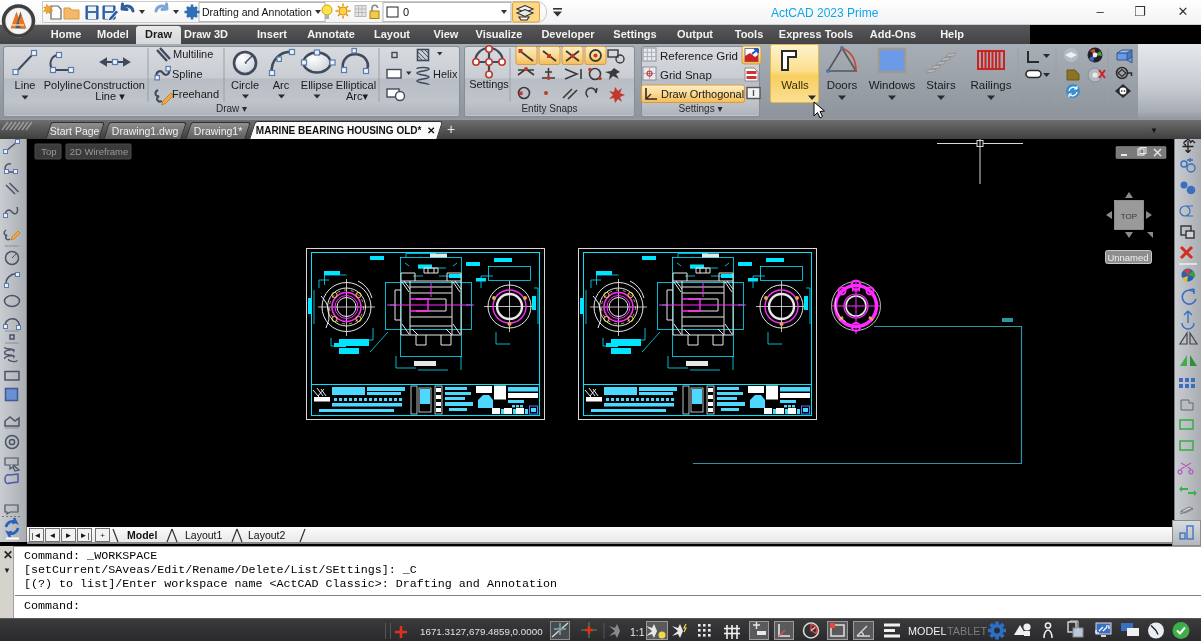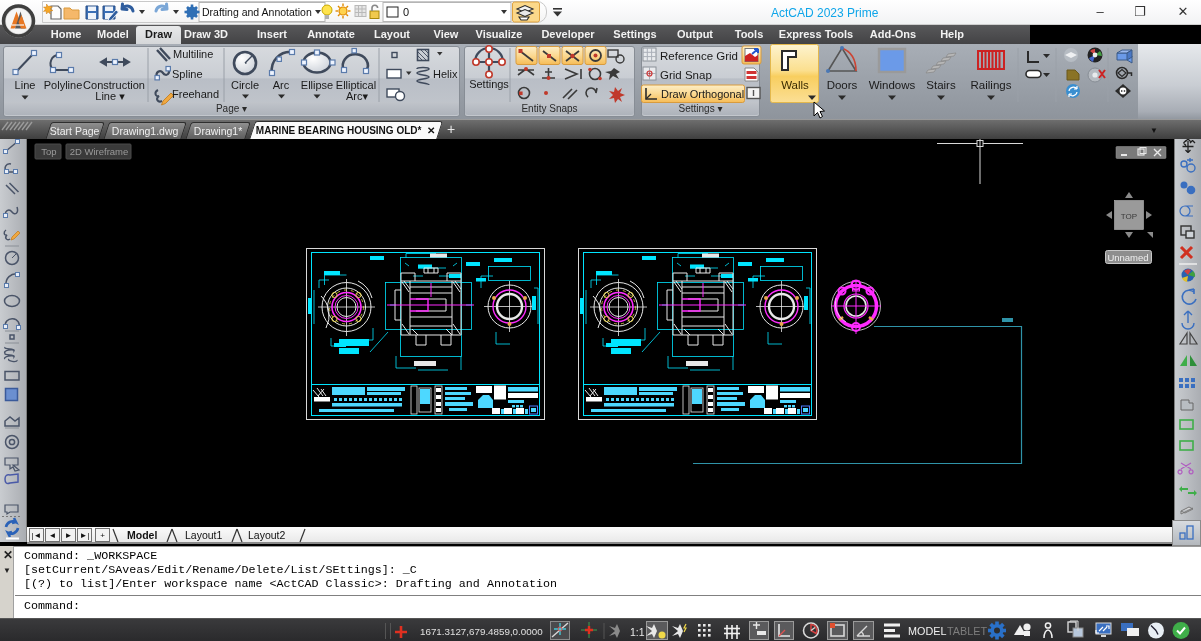--- a/index.html
+++ b/index.html
@@ -159,21 +159,21 @@
     <div class="menu-item" style="left:674px;width:42px;">Output</div>
     <div class="menu-item" style="left:731px;width:36px;">Tools</div>
     <div class="menu-item" style="left:778px;width:76px;">Express Tools</div>
     <div class="menu-item" style="left:868px;width:50px;">Add-Ons</div>
     <div class="menu-item" style="left:934px;width:30px;text-align:right;">Help</div>
   </div>
   <div id="menu-active">Draw</div>
 
   <div id="ribbon" class="abs">
     <div class="panel" id="p-draw" style="left:3px; width:457px;">
-        <div class="panel-label">Page ▾</div>
+        <div class="panel-label">Draw ▾</div>
       </div>
     <div class="panel" id="p-snaps" style="left:464px; width:171px;padding-left:20px;">
         <div class="panel-label">Entity Snaps</div>
       </div>
     <div class="panel" id="p-set" style="left:641px; width:119px;">
         <div class="panel-label">Settings ▾</div>
       </div>
     <div style="position:absolute; left:1138px; top:0px; width:63px; height:75px; background:linear-gradient(#e6e9ec 0%,#c9cdd3 55%,#a8adb5 90%,#9298a0 100%);"></div>
   </div>
   <svg class="abs" style="left:0; top:44px;" width="1201" height="75" viewBox="0 44 1201 75">

